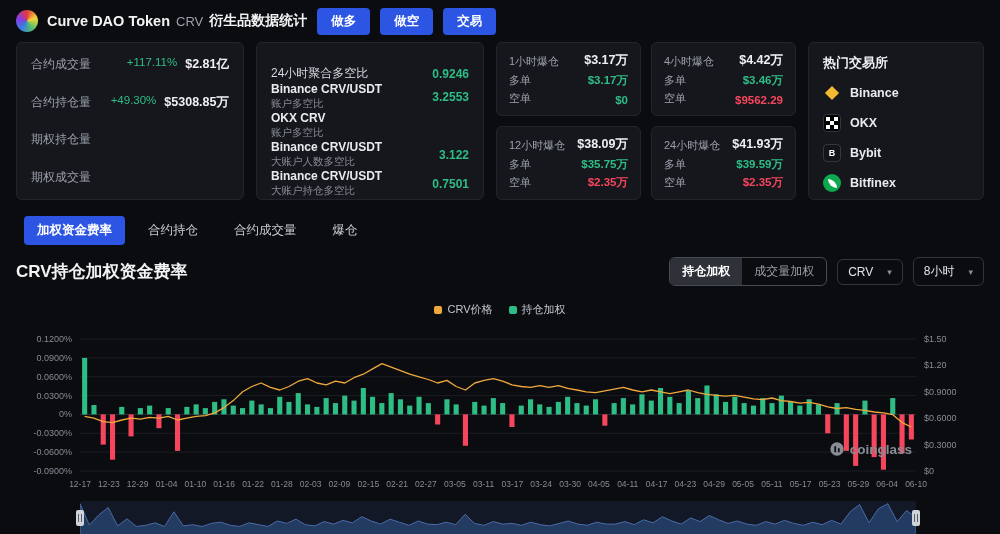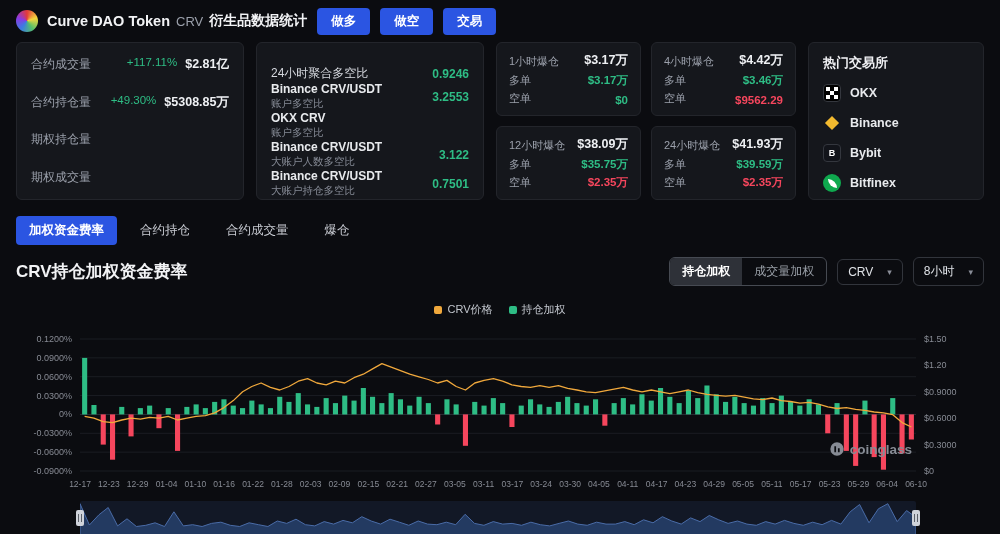--- a/index.html
+++ b/index.html
@@ -49,21 +49,21 @@
   .diamond{width:10px;height:10px;background:#F3BA2F;transform:rotate(45deg);display:block}
   .okx-box{width:18px;height:18px;background:#000;border:1px solid #34373e;border-radius:4px;
            display:grid;grid-template-columns:repeat(3,4px);grid-template-rows:repeat(3,4px);padding:2px}
   .okx-box b{display:block}
   .okx-box b.f{background:#fff}
   .bybit-box{width:18px;height:18px;background:#12141a;border:1px solid #34373e;border-radius:4px;
              color:#fff;font-size:9px;font-weight:700;display:flex;align-items:center;justify-content:center}
   .bfx-circle{width:18px;height:18px;background:#0fa84e;border-radius:50%;display:flex;align-items:center;justify-content:center}
   .leaf{width:9px;height:9px;background:#fff;border-radius:0 100% 0 100%;display:block}
   
-  .tabs{display:flex;gap:10px;margin:16px 16px 0;align-items:center}
+  .tabs{display:flex;gap:10px;margin:16px 24px 0;align-items:center}
   .tab{background:transparent;border:none;color:#c9ccd3;font-size:12.5px;padding:6px 13px;border-radius:4px;cursor:pointer}
   .tab.active{background:var(--blue);color:#fff;font-weight:600}
   
   .sec-head{display:flex;justify-content:space-between;align-items:center;margin:12px 16px 16px}
   .sec-head h2{font-size:17px;font-weight:700;color:#f2f3f5}
   .controls{display:flex;gap:10px;align-items:center}
   .seg{display:inline-flex;border:1px solid #464a52;border-radius:6px;overflow:hidden}
   .seg-opt{background:transparent;border:none;color:#9aa0a8;font-size:12px;padding:5px 12px;cursor:pointer}
   .seg-opt.active{background:#2e3138;color:#fff;font-weight:600}
   .select{display:inline-flex;align-items:center;gap:14px;border:1px solid #32353c;border-radius:6px;
@@ -223,39 +223,39 @@
           <span class="liq-period">空单</span>
           <span class="liq-val red">$2.35万</span>
         </div>
       </div>
     </div>
   <div class="card card-exch">
     <div class="exch-title">热门交易所</div>
     <div id="exch-list">
         <div class="exch-item">
           <span class="eicon">
+            <span class="diamond"></span>
+          </span>
+          <span class="ename">Binance</span>
+        </div>
+        <div class="exch-item">
+          <span class="eicon">
             <span class="okx-box">
               <b class="f"></b>
               <b></b>
               <b class="f"></b>
               <b></b>
               <b class="f"></b>
               <b></b>
               <b class="f"></b>
               <b></b>
               <b class="f"></b>
             </span>
           </span>
           <span class="ename">OKX</span>
-        </div>
-        <div class="exch-item">
-          <span class="eicon">
-            <span class="diamond"></span>
-          </span>
-          <span class="ename">Binance</span>
         </div>
         <div class="exch-item">
           <span class="eicon">
             <span class="bybit-box">B</span>
           </span>
           <span class="ename">Bybit</span>
         </div>
         <div class="exch-item">
           <span class="eicon">
             <span class="bfx-circle">

